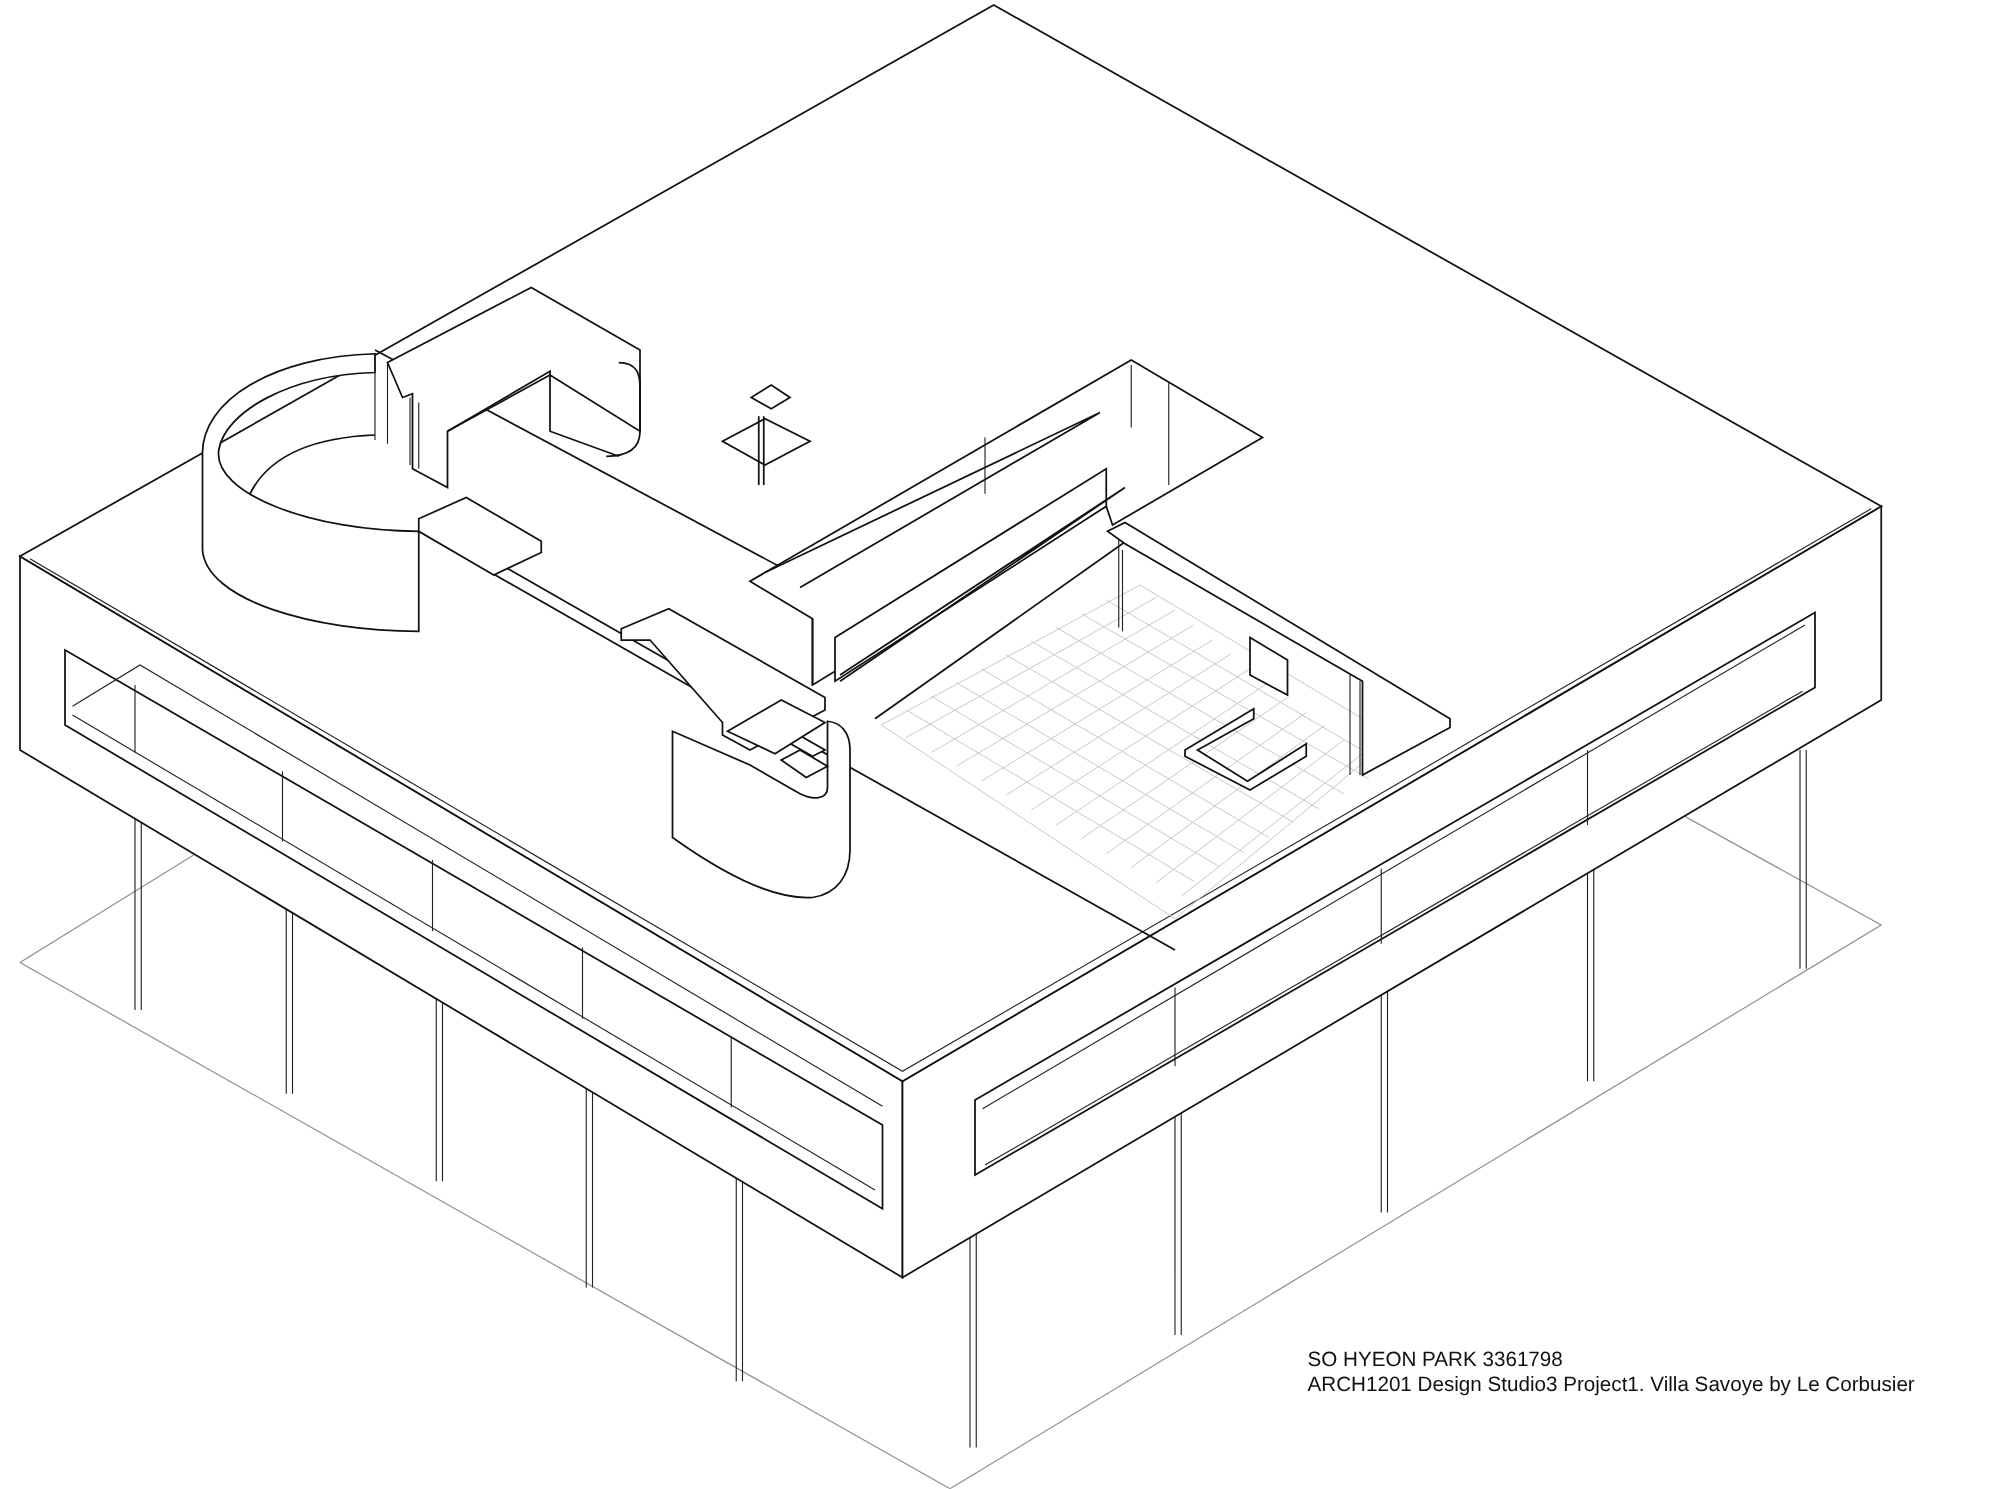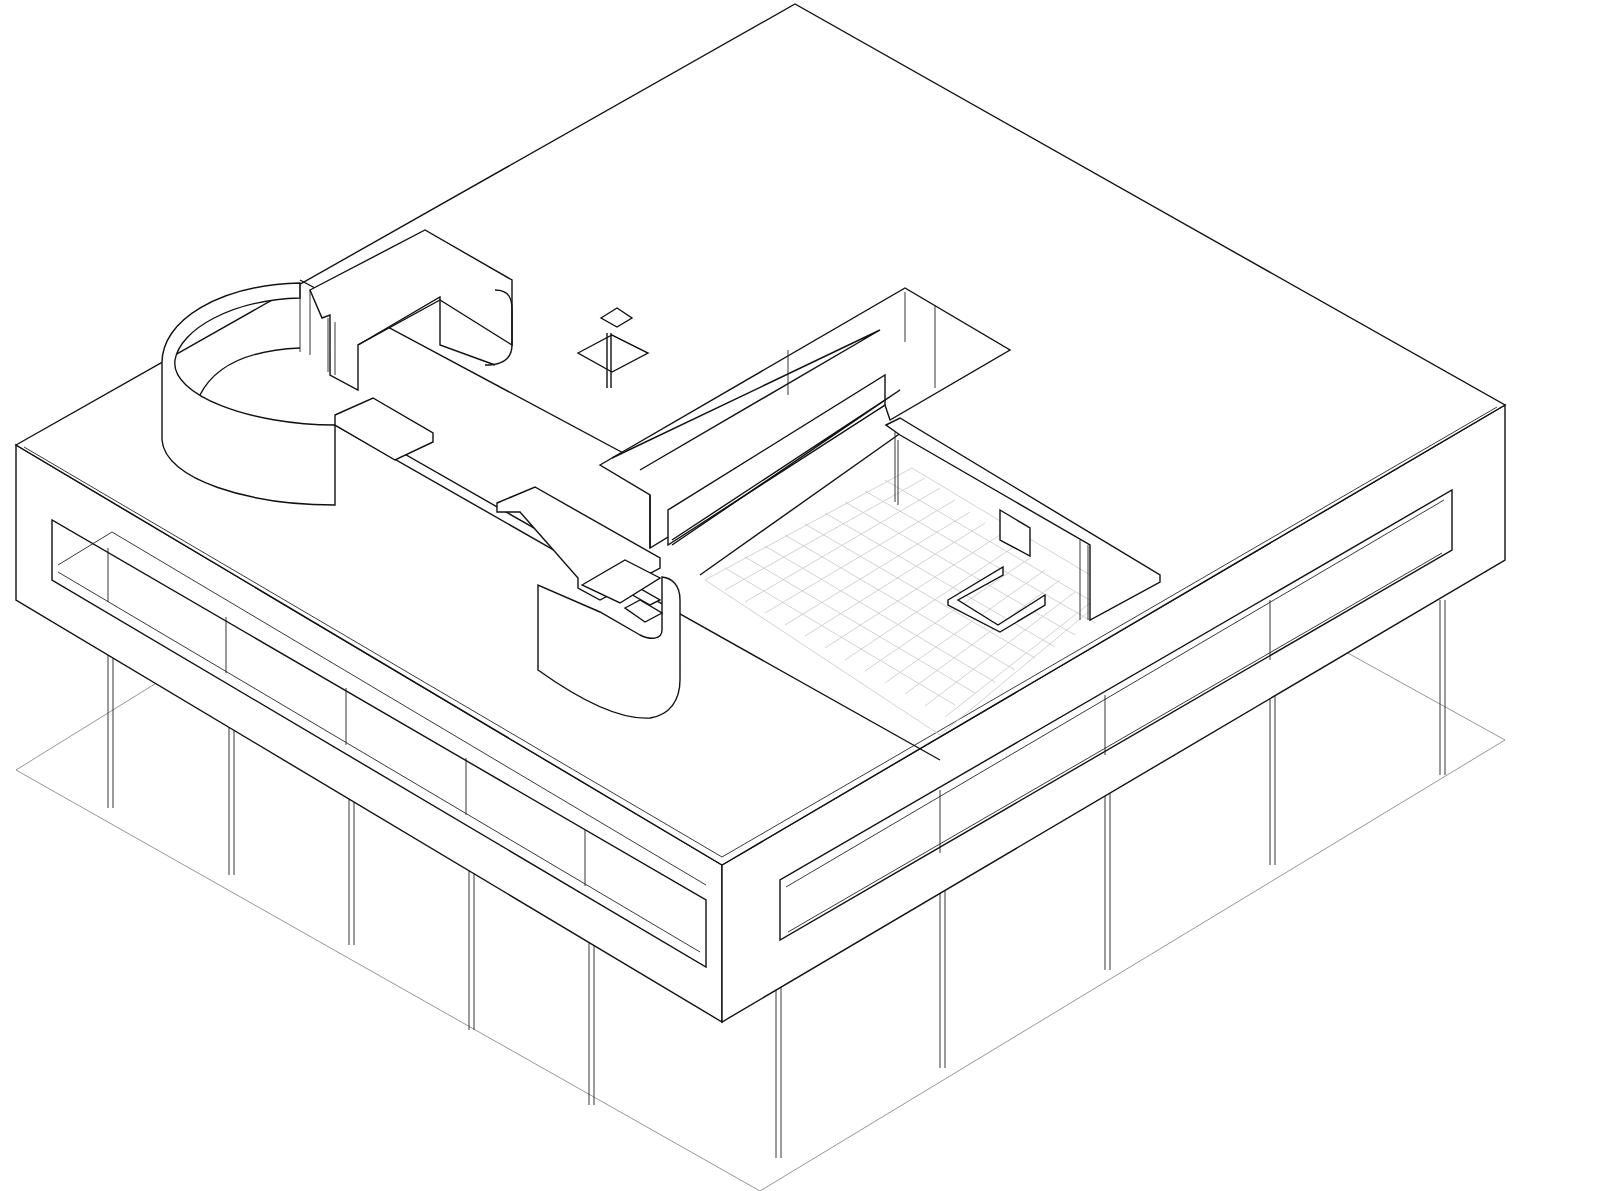--- a/index.html
+++ b/index.html
@@ -108,14 +108,16 @@
   </g>
 
   <g>
     <polygon class="ln" points="601,318 617,308 632,318 617,327" style="fill:#fff"></polygon>
     <polygon class="ln" points="578,353 612,335 648,353 612,372" style="fill:none"></polygon>
     <path class="ln" d="M607,333 V388 M611,333 V388"></path>
   </g>
 </svg>
 
 <div class="caption">
+  <div>SO HYEON PARK 3361798</div>
+  <div>ARCH1201 Design Studio3  Project1. Villa Savoye by Le Corbusier</div>
   <div class="gap"></div>
 </div>
 
 </body></html>

